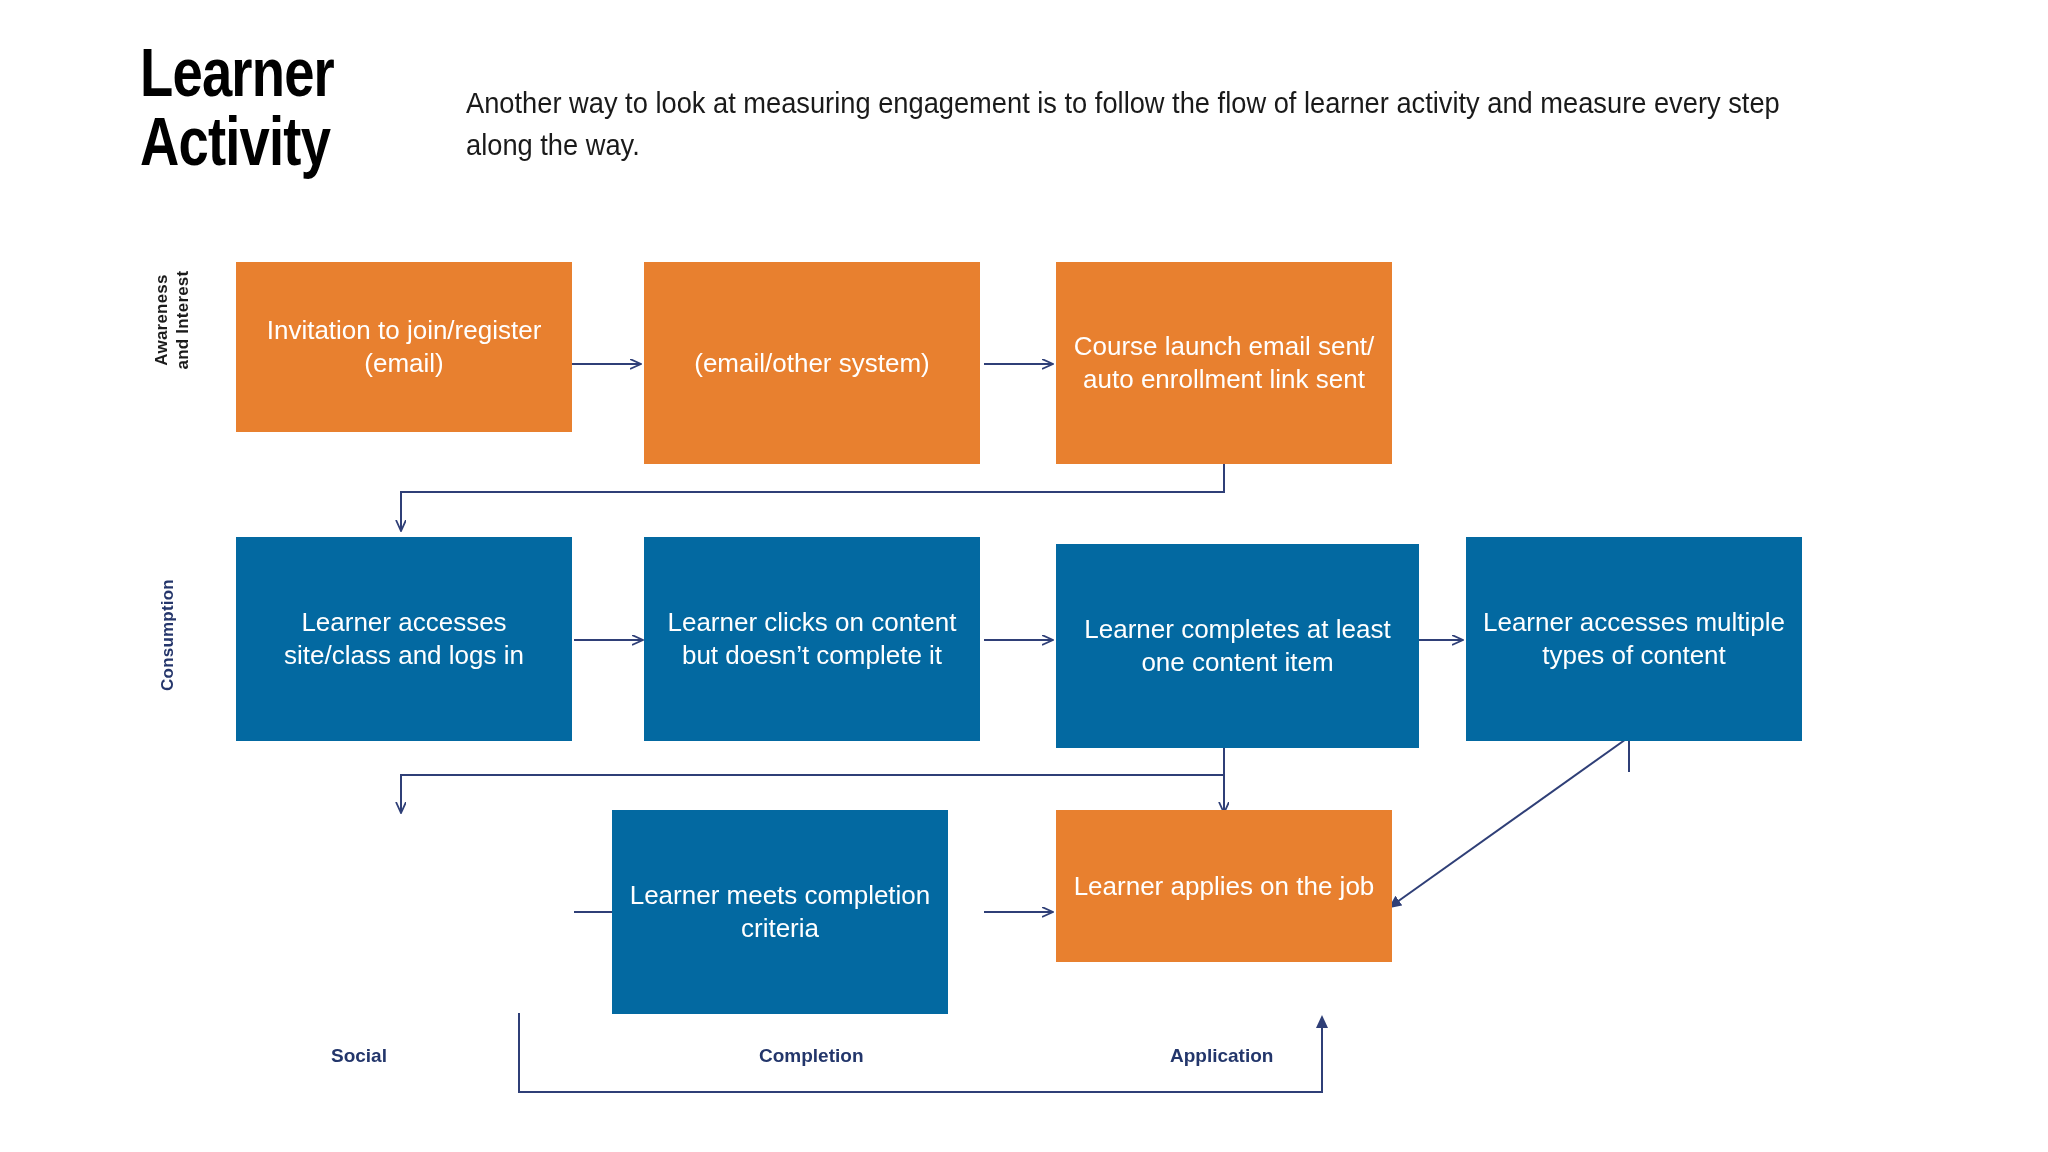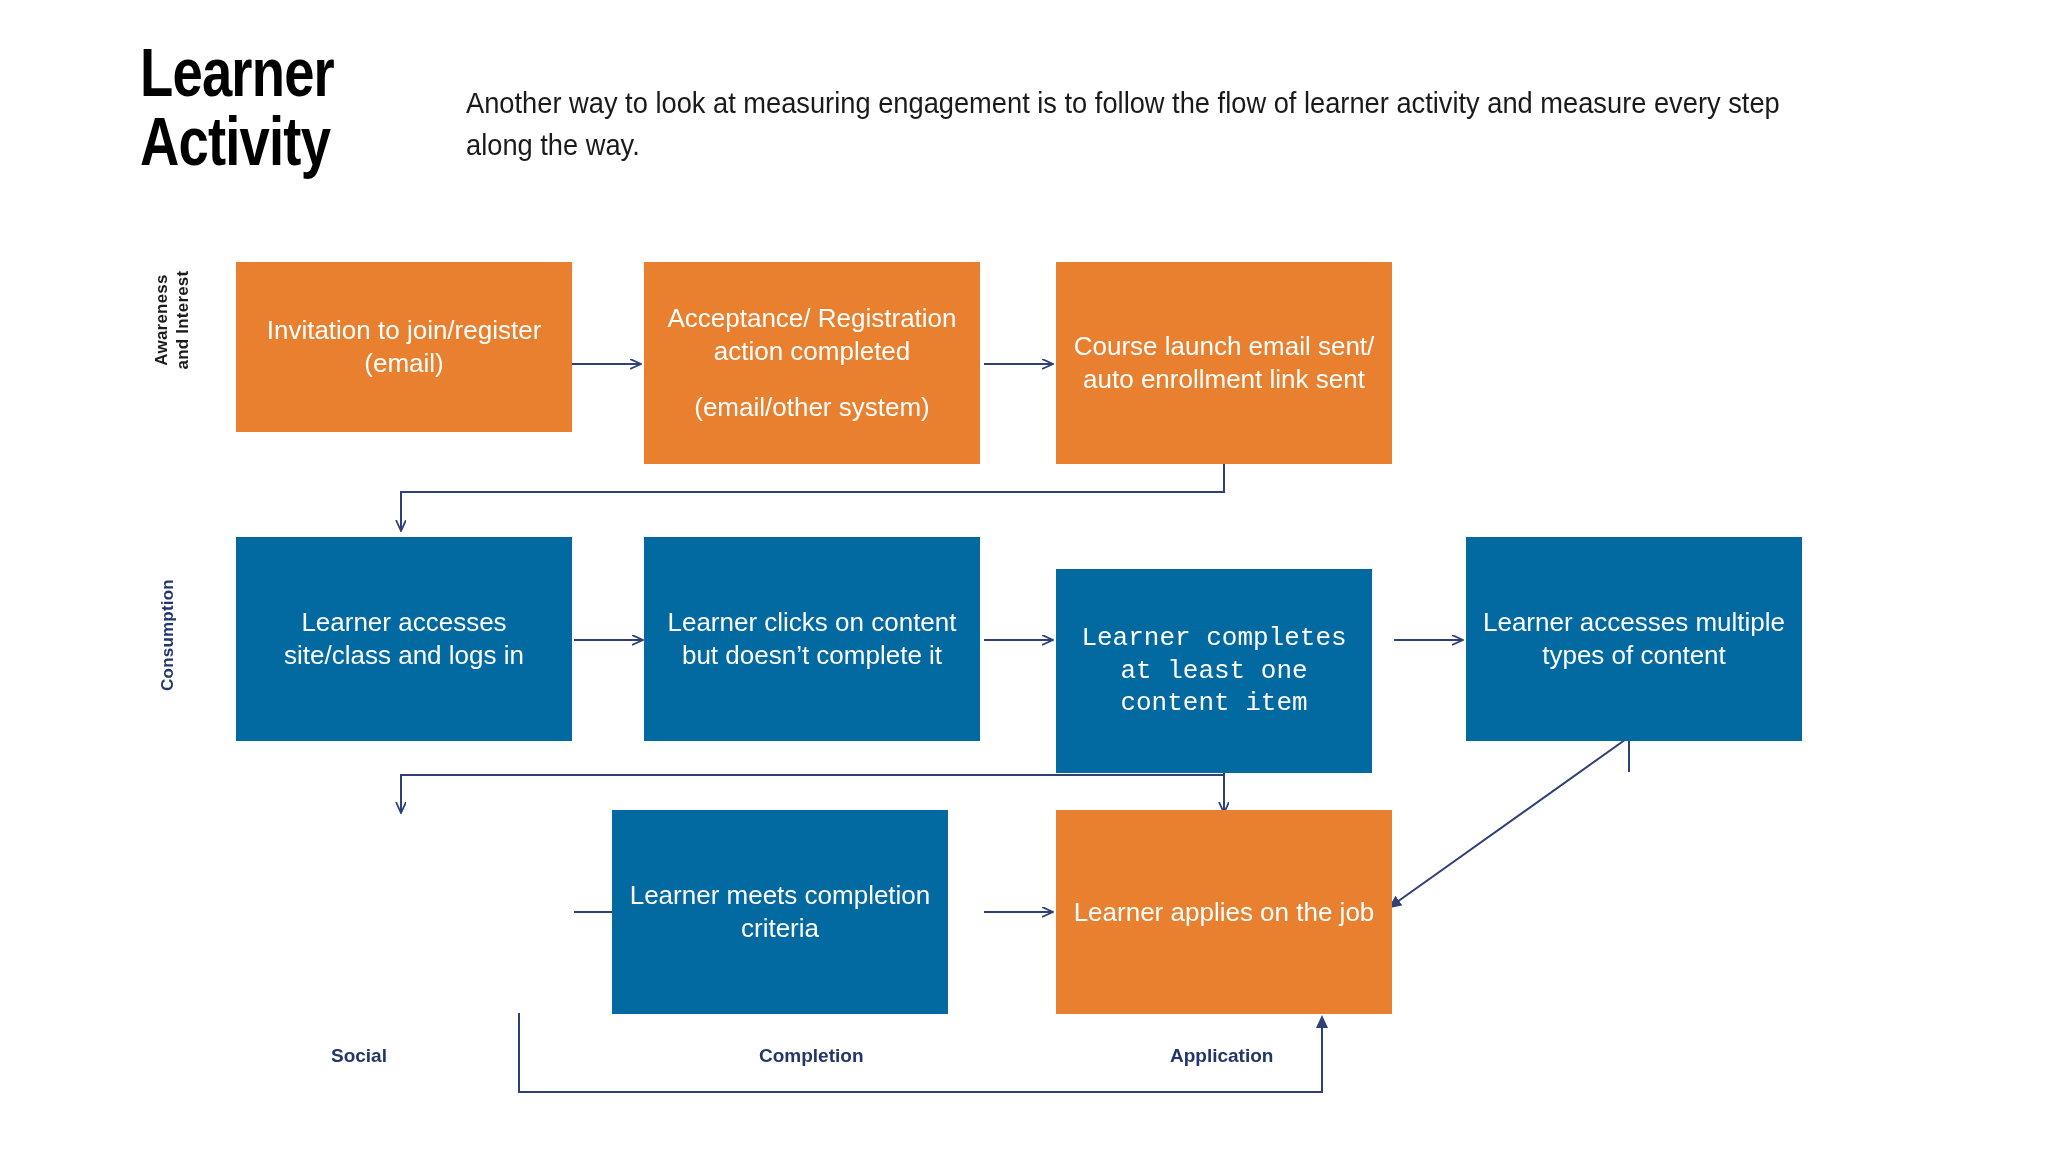--- a/index.html
+++ b/index.html
@@ -138,50 +138,49 @@
 
       <path d="M519,1013 L519,1092 L1322,1092 L1322,1017" marker-end="url(#ahs)"></path>
     </g>
   </svg>
 
   <div class="box orange" style="left:236px; top:262px; width:336px; height:170px;">
     <p>Invitation to join/register (email)</p>
   </div>
 
   <div class="box orange" style="left:644px; top:262px; width:336px; height:202px;">
-    <p>Acceptance/ Registration action completed</p>
     <p>(email/other system)</p>
   </div>
 
   <div class="box orange" style="left:1056px; top:262px; width:336px; height:202px;">
     <p>Course launch email sent/ auto enrollment link sent</p>
   </div>
 
   <div class="box navy" style="left:236px; top:537px; width:336px; height:204px;">
     <p>Learner accesses site/class and logs in</p>
   </div>
 
   <div class="box navy" style="left:644px; top:537px; width:336px; height:204px;">
     <p>Learner clicks on content but doesn’t complete it</p>
   </div>
 
-  <div class="box navy" style="left:1056px; top:569px; width:316px; height:204px;font-family:Liberation Mono, monospace;">
+  <div class="box navy" style="left:1056px; top:544px; width:363px; height:204px;">
     <p>Learner completes at least one content item</p>
   </div>
 
   <div class="box navy" style="left:1466px; top:537px; width:336px; height:204px;">
     <p>Learner accesses multiple types of content</p>
   </div>
 
 
   <div class="box navy" style="left:612px; top:810px; width:336px; height:204px;">
     <p>Learner meets completion criteria</p>
   </div>
 
-  <div class="box orange" style="left:1056px; top:810px; width:336px; height:204px;">
+  <div class="box orange" style="left:1056px; top:810px; width:336px; height:152px;">
     <p>Learner applies on the job</p>
   </div>
 
   <div class="stage-label" style="left:300px; top:1045px;">Social</div>
   <div class="stage-label" style="left:728px; top:1045px;">Completion</div>
   <div class="stage-label" style="left:1139px; top:1045px;">Application</div>
 
 </div>
 
 </body></html>

